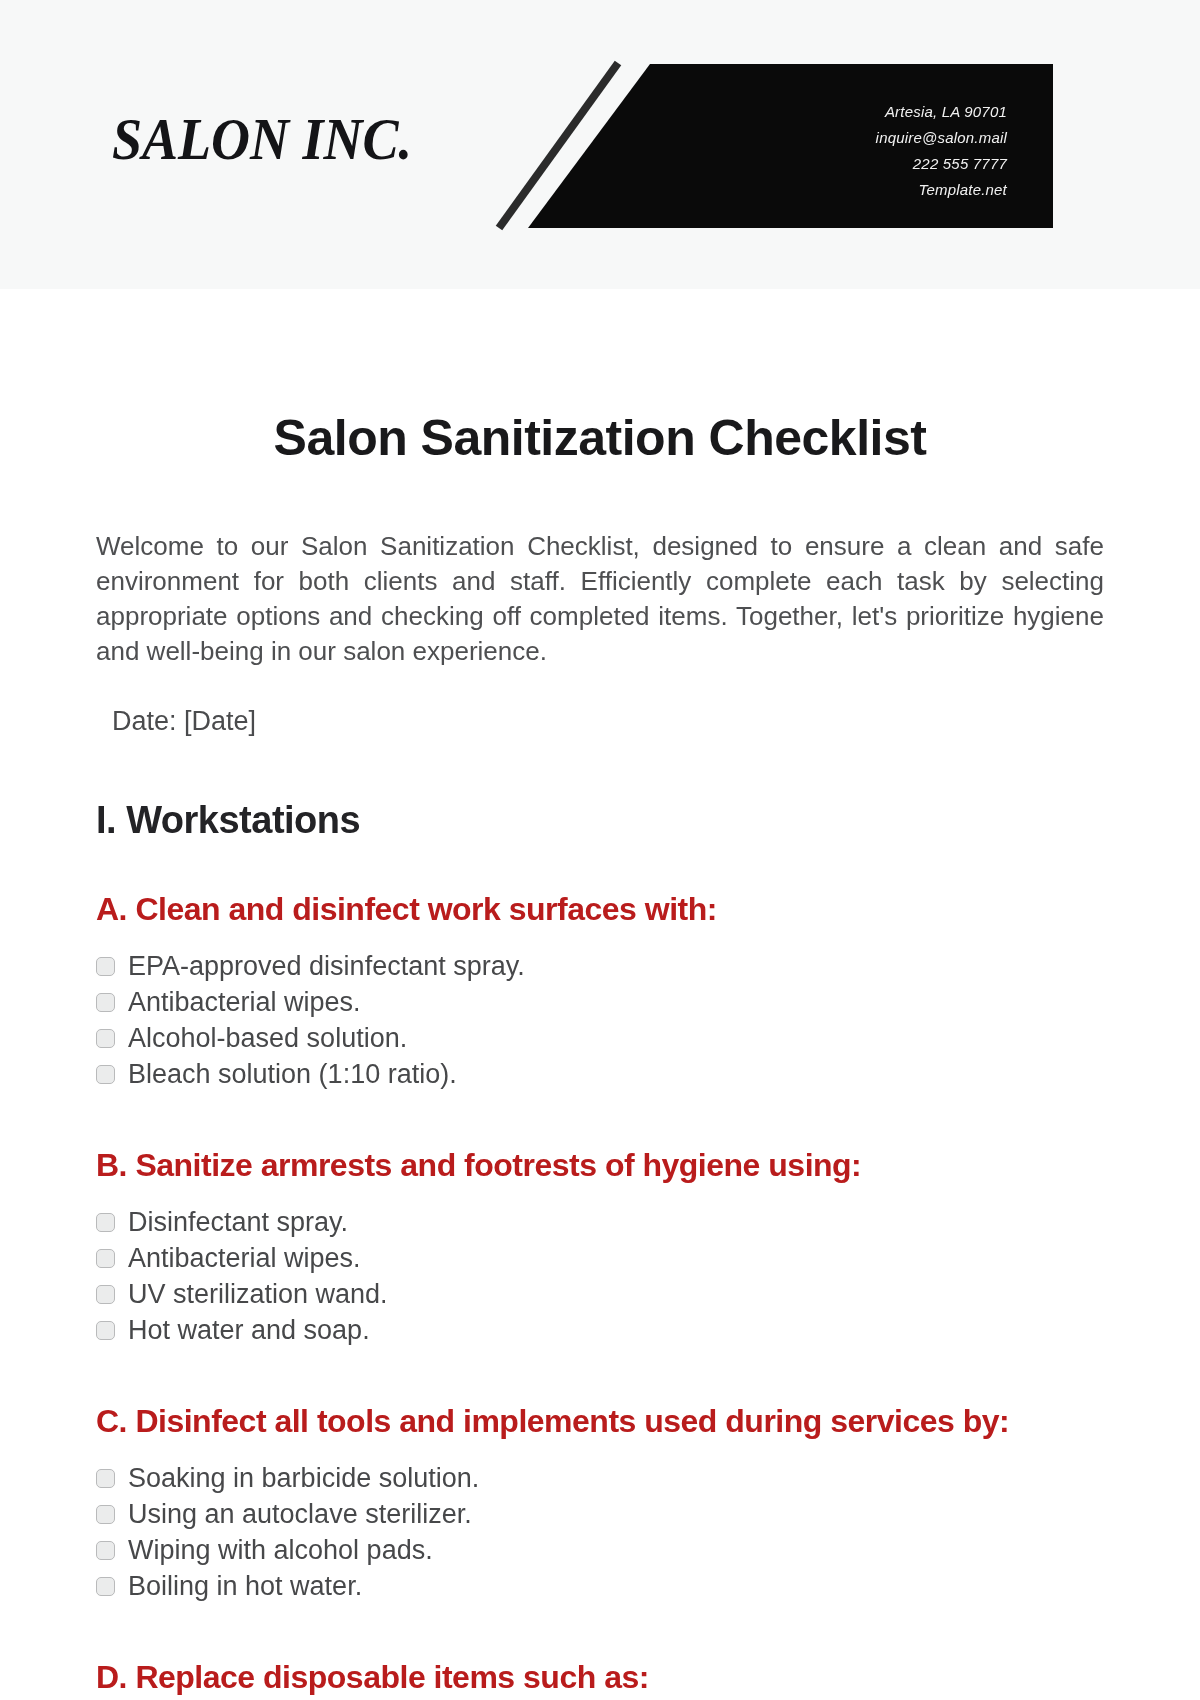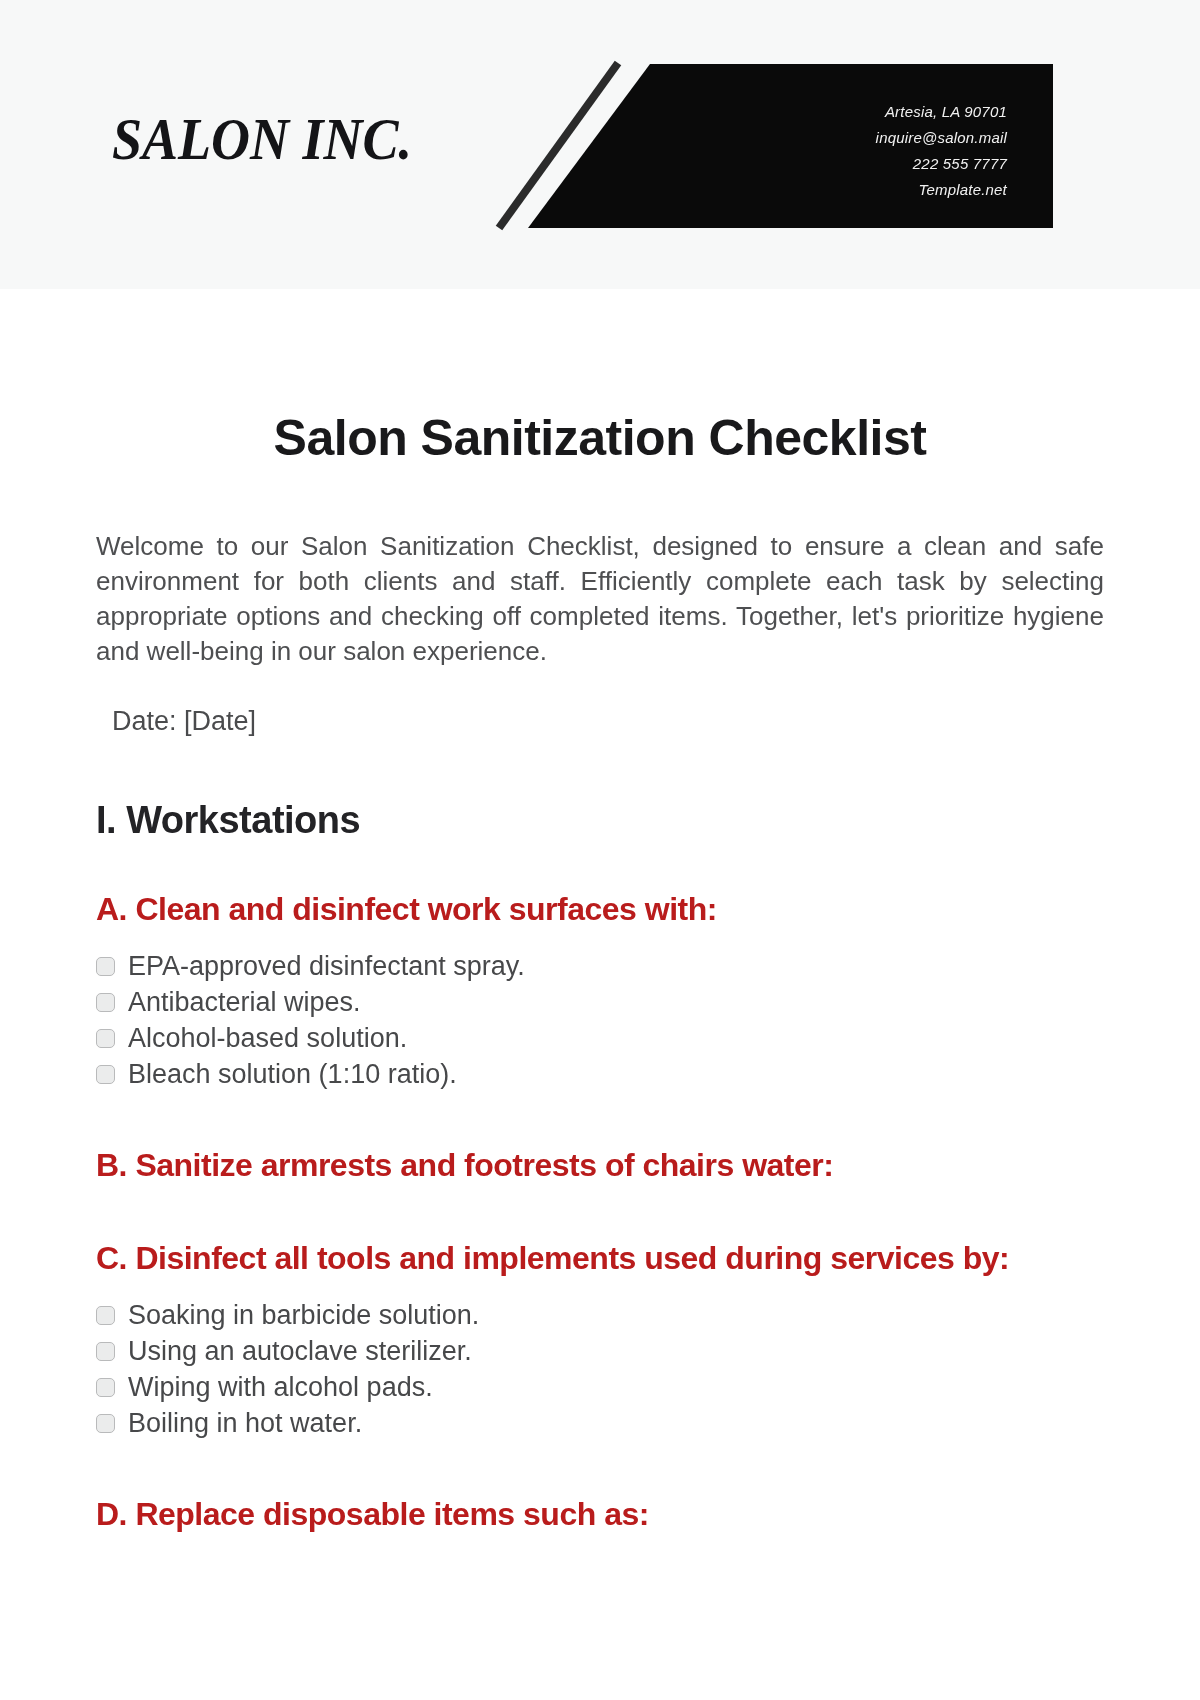--- a/index.html
+++ b/index.html
@@ -121,21 +121,42 @@
   </li>
 
   <li>
     <span class="checkbox"></span>
     <span>Bleach solution (1:10 ratio).</span>
   </li>
 </ul>
   </div>
 
   <div class="subsection">
-    <h3>B. Sanitize armrests and footrests of chairs water:</h3>
+    <h3>B. Sanitize armrests and footrests of hygiene using:</h3>
+    <ul class="checklist">
+  <li>
+    <span class="checkbox"></span>
+    <span>Disinfectant spray.</span>
+  </li>
+
+  <li>
+    <span class="checkbox"></span>
+    <span>Antibacterial wipes.</span>
+  </li>
+
+  <li>
+    <span class="checkbox"></span>
+    <span>UV sterilization wand.</span>
+  </li>
+
+  <li>
+    <span class="checkbox"></span>
+    <span>Hot water and soap.</span>
+  </li>
+</ul>
   </div>
 
   <div class="subsection">
     <h3>C. Disinfect all tools and implements used during services by:</h3>
     <ul class="checklist">
   <li>
     <span class="checkbox"></span>
     <span>Soaking in barbicide solution.</span>
   </li>
 

